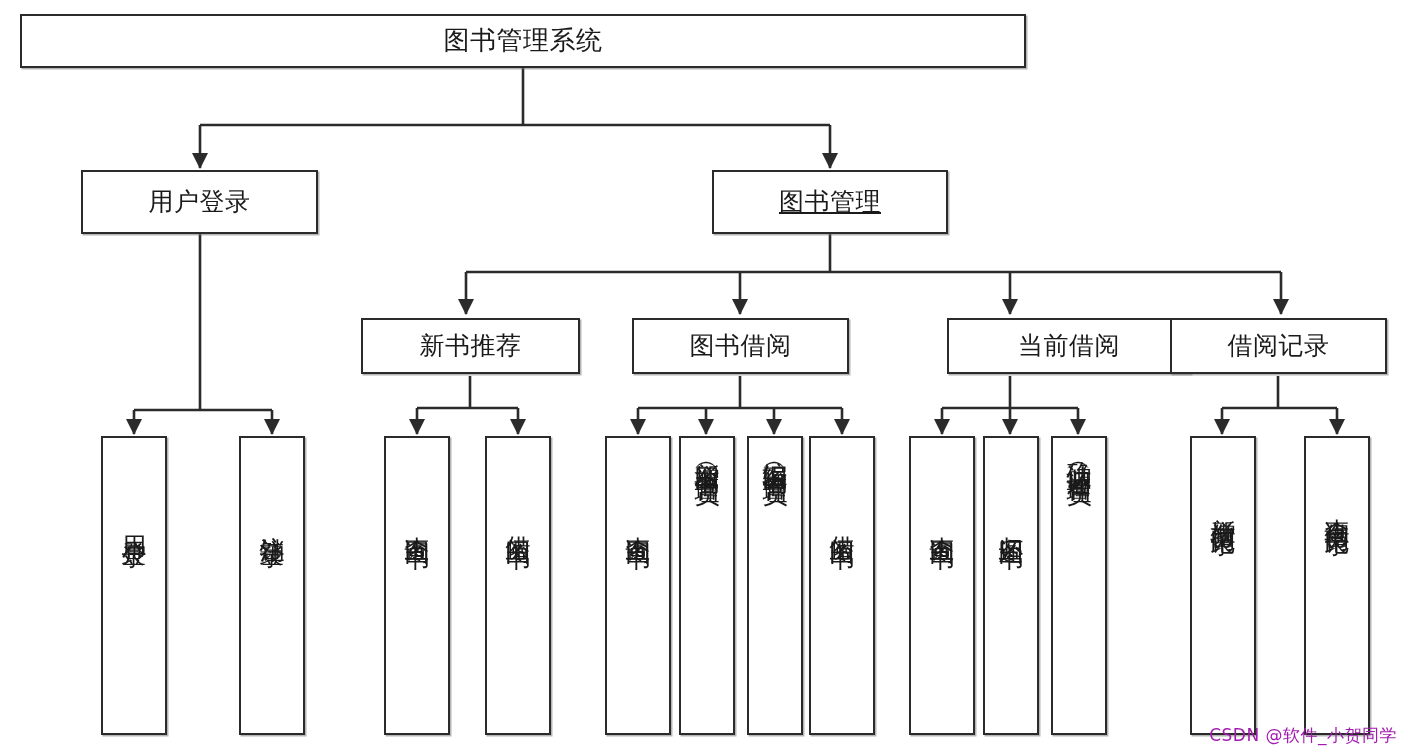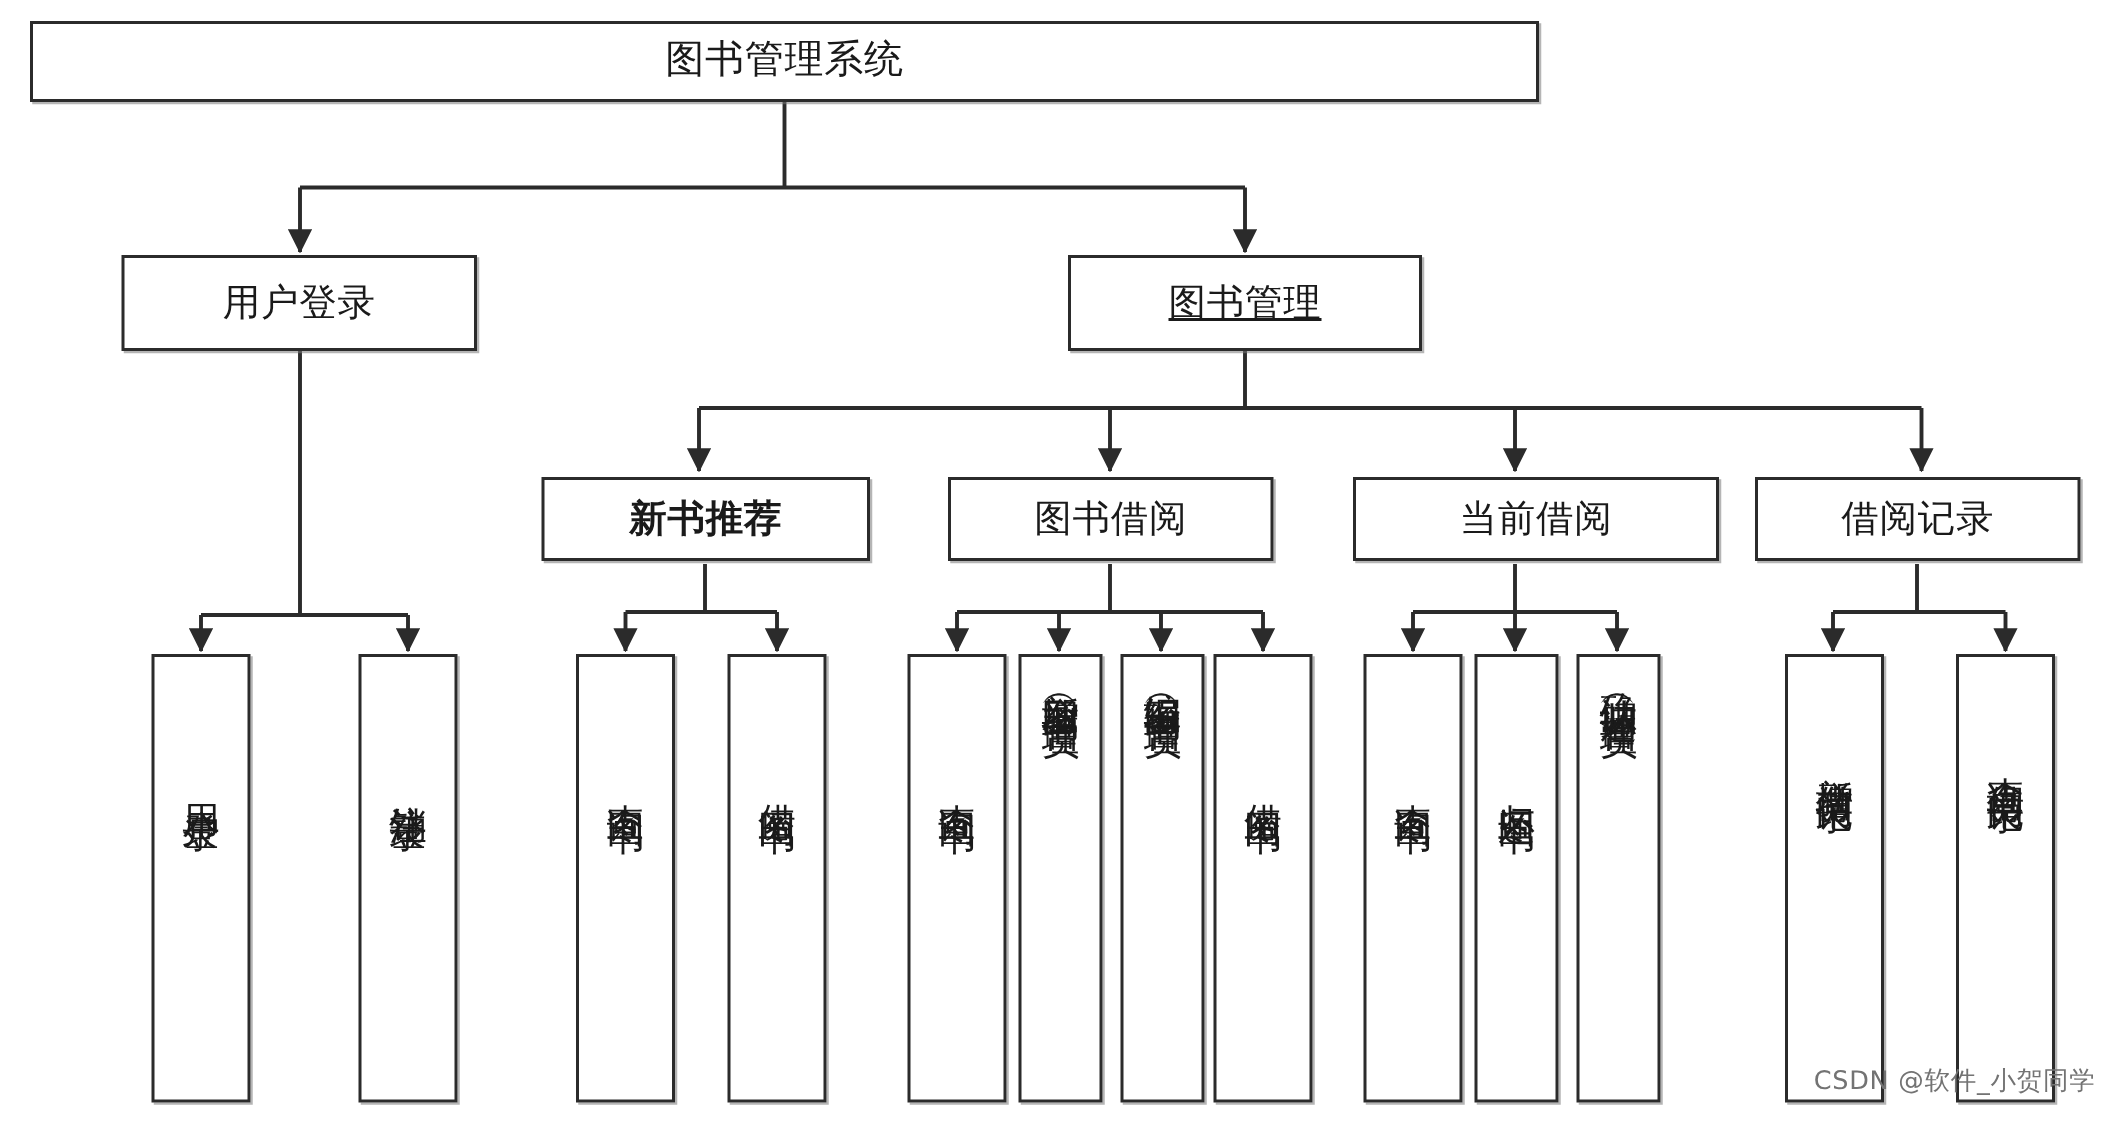--- a/index.html
+++ b/index.html
@@ -61,23 +61,23 @@
     white-space: nowrap;
   }
   
   .node.v.long { padding-top: 4px; }
   .node.v.short { padding-top: 78px; }
   .node.v.mid { padding-top: 60px; }
 
   #watermark {
     position: absolute;
     right: 8px;
-    bottom: 15px;
+    bottom: 0;
     font-size: 17px;
-    color: #737373;
+    color: #a21caf;
     letter-spacing: 0.5px;
     white-space: nowrap;
     font-family: "DejaVu Sans", "Liberation Sans", sans-serif;
   }
 </style>
 </head>
 <body>
 
 <div id="canvas">
 
@@ -136,27 +136,27 @@
     <span class="label">图书管理系统</span>
   </div>
 
   <div class="node h" style="left:81px; top:170px; width:237px; height:64px;">
     <span class="label">用户登录</span>
   </div>
   <div class="node h" style="left:712px; top:170px; width:236px; height:64px;text-decoration:underline;">
     <span class="label">图书管理</span>
   </div>
 
-  <div class="node h" style="left:361px; top:318px; width:219px; height:56px;font-weight:bold;">
+  <div class="node h" style="left:361px; top:318px; width:219px; height:56px;">
     <span class="label">新书推荐</span>
   </div>
   <div class="node h" style="left:632px; top:318px; width:217px; height:56px;">
     <span class="label">图书借阅</span>
   </div>
-  <div class="node h" style="left:902px; top:318px; width:244px; height:56px;">
+  <div class="node h" style="left:947px; top:318px; width:244px; height:56px;">
     <span class="label">当前借阅</span>
   </div>
   <div class="node h" style="left:1170px; top:318px; width:217px; height:56px;">
     <span class="label">借阅记录</span>
   </div>
 
   <div class="node v short" style="left:101px; top:436px; width:66px; height:299px;">
     <span class="label">用户登录</span>
   </div>
   <div class="node v short" style="left:239px; top:436px; width:66px; height:299px;">

